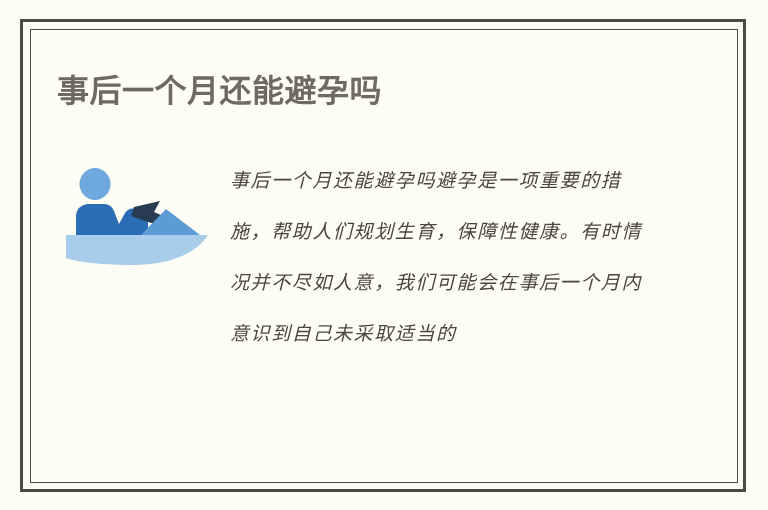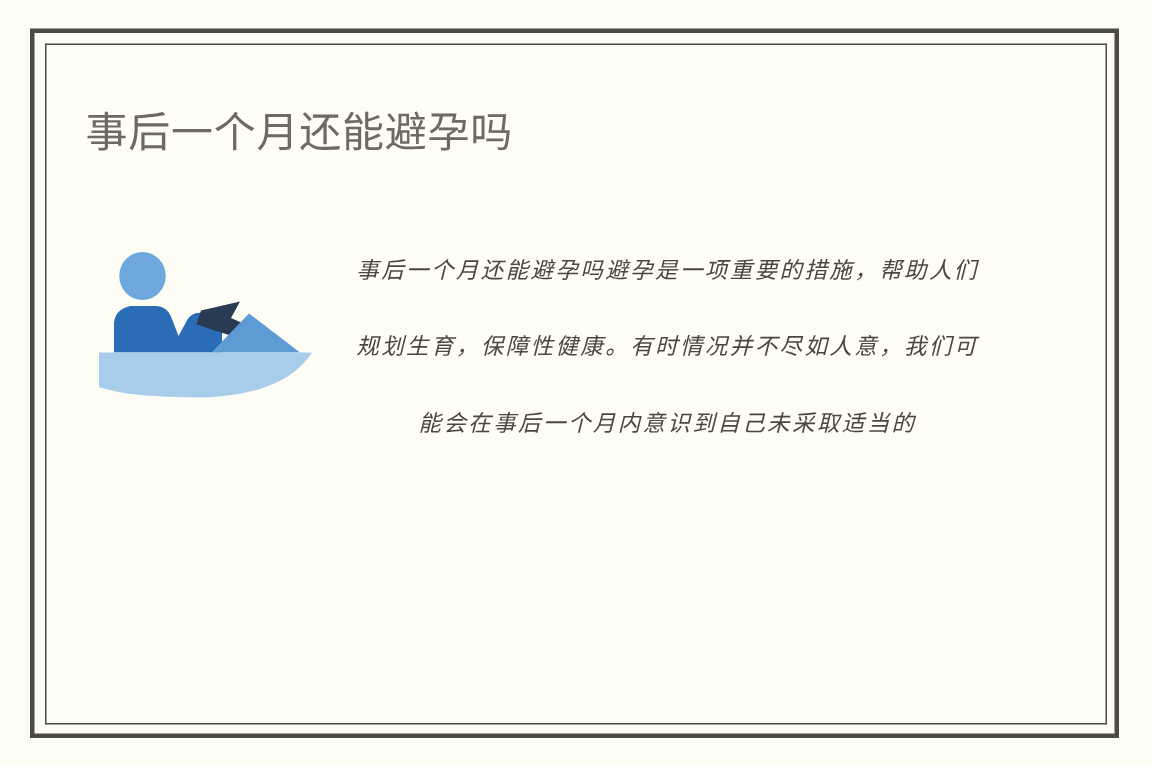--- a/index.html
+++ b/index.html
@@ -46,22 +46,22 @@
     box-sizing: border-box;
     background: #fdfcf5;
   }
 
   
   .page-title {
     position: absolute;
     left: 27px;
     top: 44px;
     margin: 0;
-    font-size: 28px;
-    font-weight: 400;
+    font-size: 32px;
+    font-weight: 700;
     line-height: 1.15;
     letter-spacing: 0.5px;
     color: #6e6a61;
     white-space: nowrap;
   }
 
   
   .article {
     position: absolute;
     left: 0;
@@ -85,25 +85,25 @@
   }
 
   
   .article-text {
     position: absolute;
     left: 200px;
     top: 0px;
     width: 430px;
     margin: 0;
     font-family: "DejaVu Serif", "Liberation Serif", serif;
-    font-size: 15px;
+    font-size: 19px;
     line-height: 51px;
     letter-spacing: 1.6px;
     color: #4b473f;
-    text-align: center;
+    text-align: left;
     font-style: italic;
     word-break: break-all;
   }
 </style>
 </head>
 <body>
 
 <div class="frame-outer"></div>
 
 <div class="card">

